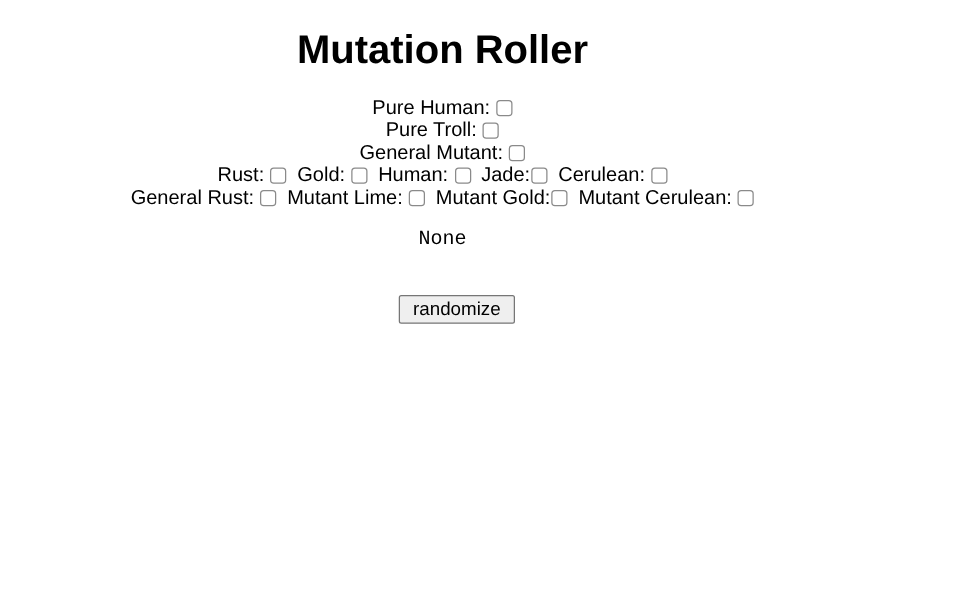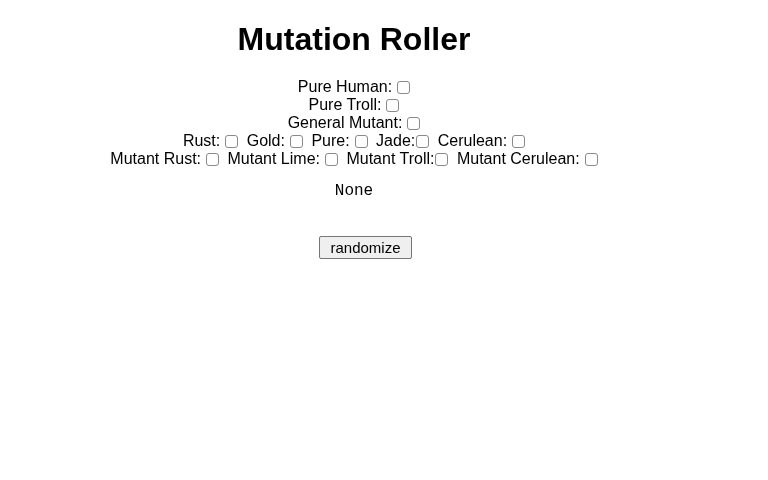--- a/index.html
+++ b/index.html
@@ -92,30 +92,30 @@
       <span class="pair"><label class="cb-label">Pure Troll:</label><input type="checkbox" class="cb" style=""></span>
     </div>
 
     <div class="row">
       <span class="pair"><label class="cb-label">General Mutant:</label><input type="checkbox" class="cb" style=""></span>
     </div>
 
     <div class="row">
       <span class="pair"><label class="cb-label">Rust:</label><input type="checkbox" class="cb" style=""></span>
       <span class="pair"><label class="cb-label">Gold:</label><input type="checkbox" class="cb" style=""></span>
-      <span class="pair"><label class="cb-label">Pure:</label><input type="checkbox" class="cb" style=""></span>
+      <span class="pair"><label class="cb-label">Human:</label><input type="checkbox" class="cb" style=""></span>
       <span class="pair"><label class="cb-label">Jade:</label><input type="checkbox" class="cb tight" style=""></span>
       <span class="pair"><label class="cb-label">Cerulean:</label><input type="checkbox" class="cb" style=""></span>
     </div>
 
 
     <div class="row">
-      <span class="pair"><label class="cb-label">Mutant Rust:</label><input type="checkbox" class="cb" style=""></span>
+      <span class="pair"><label class="cb-label">General Rust:</label><input type="checkbox" class="cb" style=""></span>
       <span class="pair"><label class="cb-label">Mutant Lime:</label><input type="checkbox" class="cb" style=""></span>
-      <span class="pair"><label class="cb-label">Mutant Troll:</label><input type="checkbox" class="cb tight" style=""></span>
+      <span class="pair"><label class="cb-label">Mutant Gold:</label><input type="checkbox" class="cb tight" style=""></span>
       <span class="pair"><label class="cb-label">Mutant Cerulean:</label><input type="checkbox" class="cb" style=""></span>
     </div>
 
   </div>
 
   <div class="result">None</div>
 
   <div class="button-wrap">
     <button type="button" class="randomize">randomize</button>
   </div>

